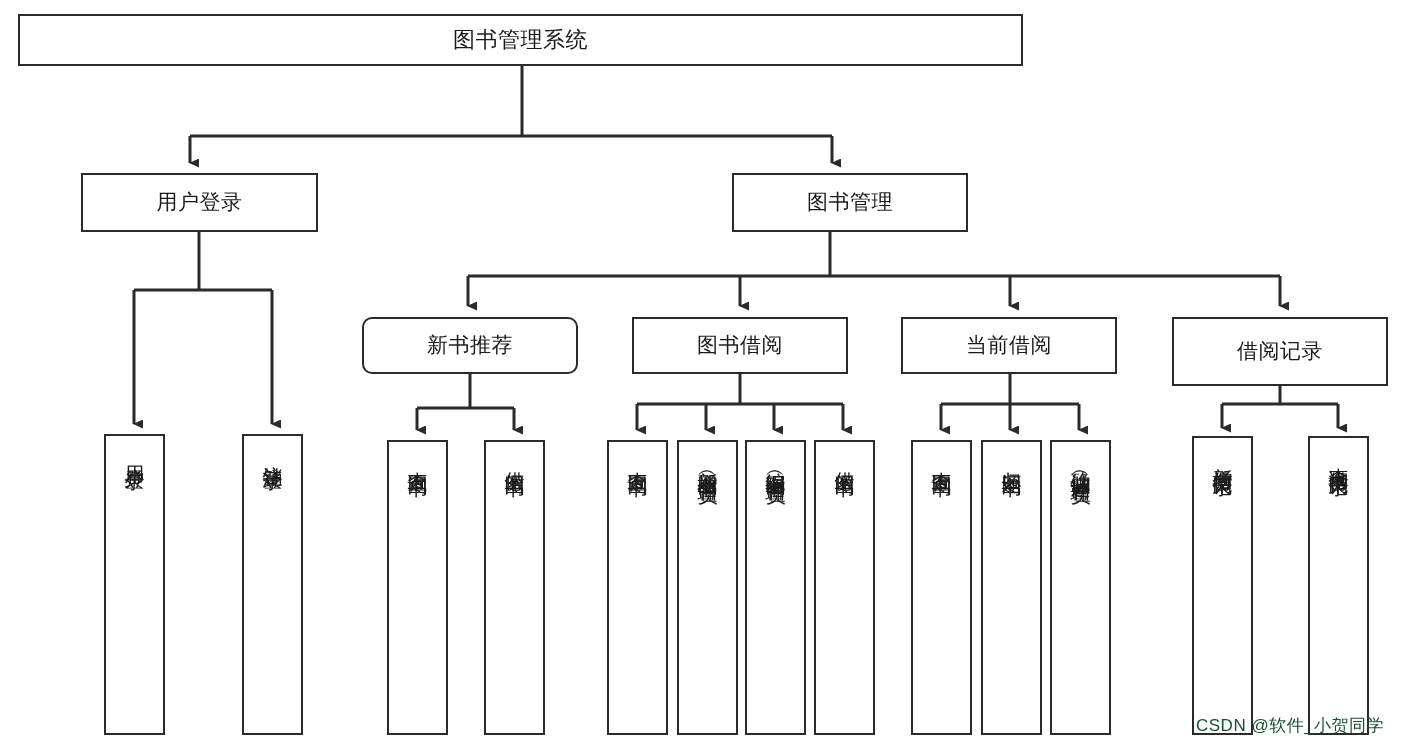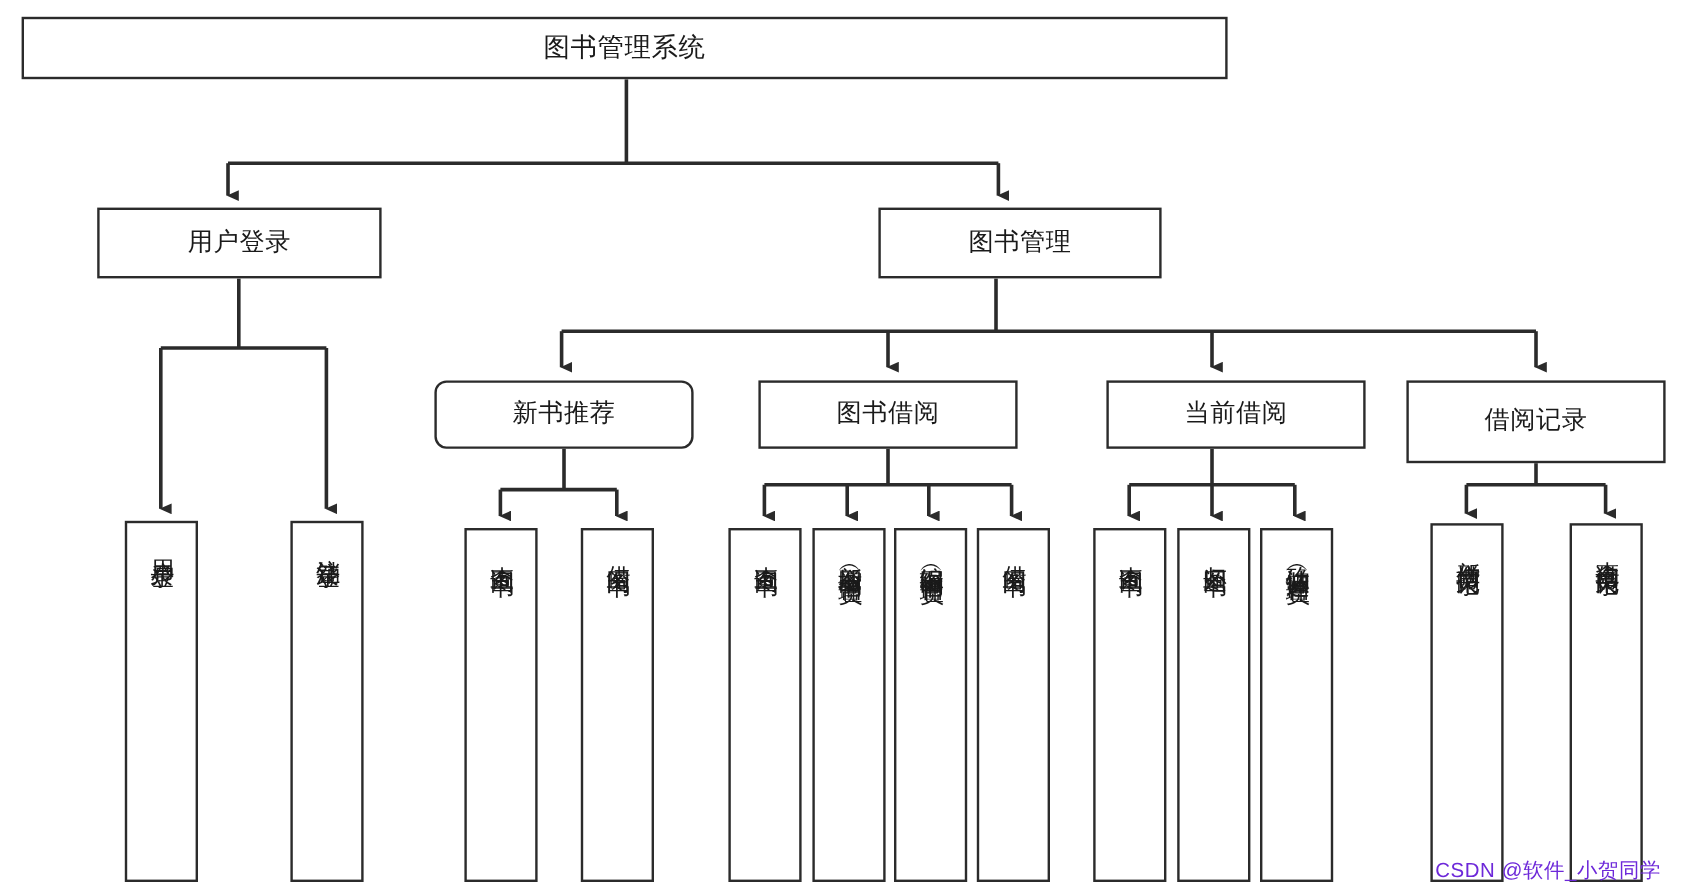--- a/index.html
+++ b/index.html
@@ -59,21 +59,21 @@
   .node.v .label {
     writing-mode: vertical-rl;
     text-orientation: upright;
     font-size: 20px;
     line-height: 1.15;
     letter-spacing: 2px;
     white-space: nowrap;
   }
   .watermark {
     position: absolute;
-    color: #6d28d9;
+    color: #14532d;
     font-size: 17px;
     white-space: nowrap;
     letter-spacing: 0.5px;
   }
 </style>
 </head>
 <body>
 
 <div id="canvas">
 
@@ -138,21 +138,21 @@
   <div class="node h" style="left:732px; top:173px; width:236px; height:59px;">
     <span class="label">图书管理</span>
   </div>
 
   <div class="node h" style="left:362px; top:317px; width:216px; height:57px;border-radius:10px;">
     <span class="label">新书推荐</span>
   </div>
   <div class="node h" style="left:632px; top:317px; width:216px; height:57px;">
     <span class="label">图书借阅</span>
   </div>
-  <div class="node h" style="left:922px; top:317px; width:216px; height:57px;">
+  <div class="node h" style="left:901px; top:317px; width:216px; height:57px;">
     <span class="label">当前借阅</span>
   </div>
   <div class="node h" style="left:1172px; top:317px; width:216px; height:69px;">
     <span class="label">借阅记录</span>
   </div>
 
   <div class="node v" style="left:104px; top:434px; width:61px; height:301px;">
     <span class="label">用户登录</span>
   </div>
   <div class="node v" style="left:242px; top:434px; width:61px; height:301px;">

